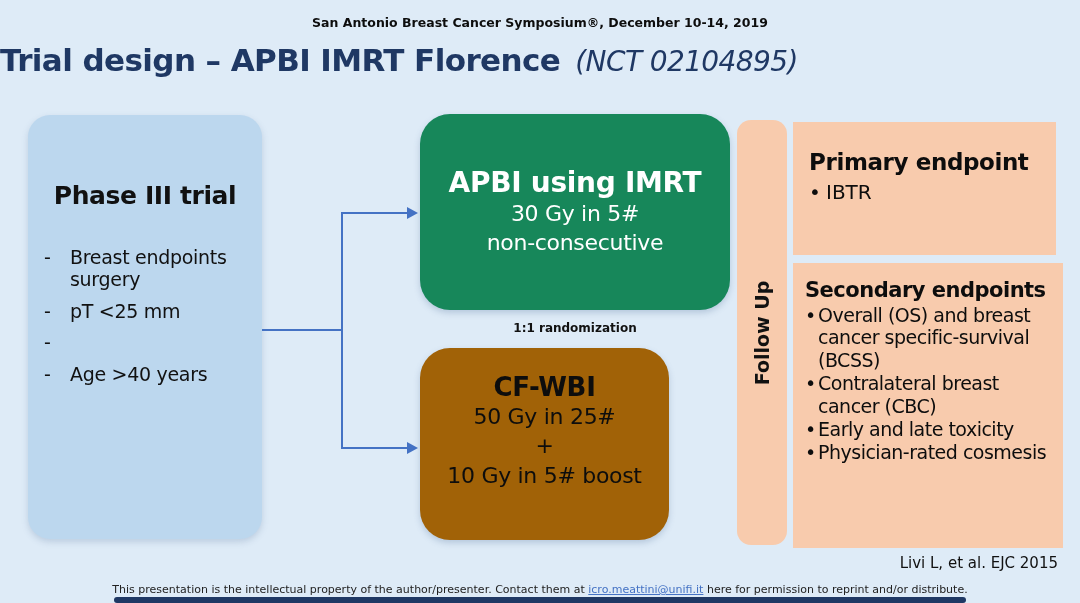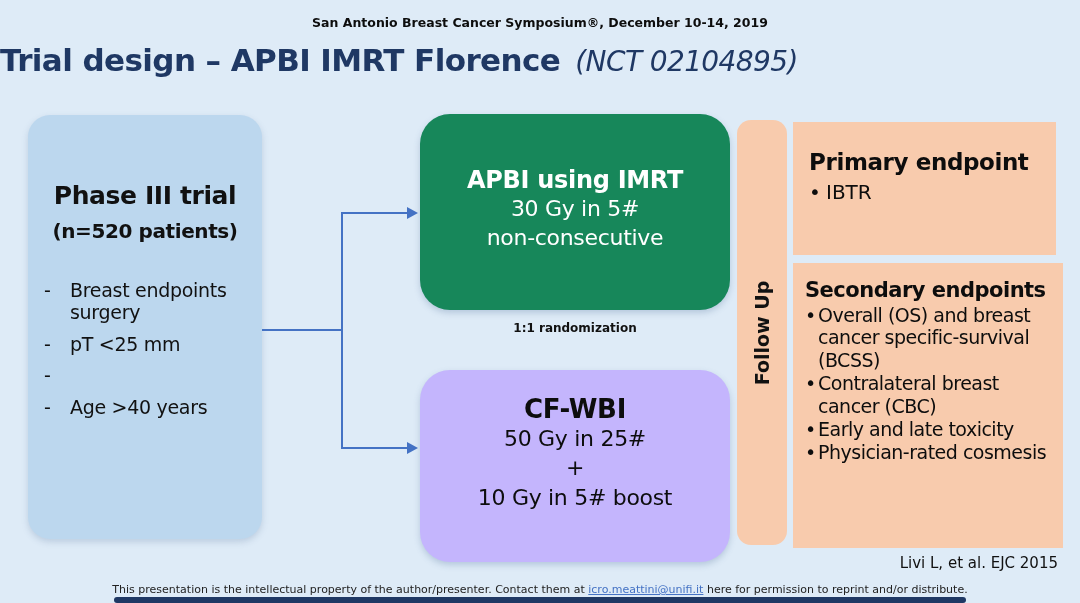--- a/index.html
+++ b/index.html
@@ -22,30 +22,30 @@
   .phase-subtitle { font-size:20px; font-weight:700; margin-top:9px; letter-spacing:-0.4px; }
   .phase-list { margin-top:36px; padding:0 6px 0 16px; }
   .phase-item { display:flex; font-size:19px; line-height:1.18; margin-bottom:9px; letter-spacing:-0.3px; }
   .phase-item .dash { width:26px; flex:none; }
 
   
   .apbi-box { position:absolute; left:420px; top:114px; width:310px; height:196px;
     background:#17875A; border-radius:30px; color:#fff; text-align:center;
     box-shadow:0 3px 6px rgba(90,120,160,0.3); }
   .apbi-inner { padding-top:52px; }
-  .apbi-title { font-size:24px; font-weight:700; letter-spacing:-0.3px; }
+  .apbi-title { font-size:28px; font-weight:700; letter-spacing:-0.3px; }
   .apbi-line { font-size:22px; line-height:1.32; letter-spacing:-0.3px; }
 
   .rand-label { position:absolute; left:420px; top:321px; width:310px; text-align:center;
     font-size:12px; font-weight:700; }
 
   
-  .cfwbi-box { position:absolute; left:420px; top:348px; width:310px; height:192px;
-    background:#c4b5fd; border-radius:30px; text-align:center; color:#0d0d0d;
-    box-shadow:0 3px 6px rgba(90,120,160,0.3);margin-top:22px; }
+  .cfwbi-box { position:absolute; left:420px; top:348px; width:249px; height:192px;
+    background:#a16207; border-radius:30px; text-align:center; color:#0d0d0d;
+    box-shadow:0 3px 6px rgba(90,120,160,0.3); }
   .cfwbi-inner { padding-top:24px; }
   .cfwbi-title { font-size:26px; font-weight:700; letter-spacing:-0.3px; }
   .cfwbi-line { font-size:22px; line-height:1.33; letter-spacing:-0.3px; }
 
   
   .followup-bar { position:absolute; left:737px; top:120px; width:50px; height:425px;
     background:#F8CBAD; border-radius:14px; }
   .followup-label { position:absolute; left:50%; top:50%;
     transform:translate(-50%,-50%) rotate(-90deg); transform-origin:center;
     font-size:19px; font-weight:700; white-space:nowrap; }
@@ -91,21 +91,20 @@
   <div class="header-line">San Antonio Breast Cancer Symposium®, December 10-14, 2019</div>
 
   <div class="title-row">
     <span class="title-main">Trial design – APBI IMRT Florence</span>
     <span class="title-nct">(NCT 02104895)</span>
   </div>
 
   <div class="phase-box">
     <div class="phase-head">
       <div class="phase-title">Phase III trial</div>
-      <div class="phase-subtitle">(n=520 patients)</div>
     </div>
     <div class="phase-list">
       <div class="phase-item">
         <span class="dash">-</span>
         <span>Breast endpoints surgery</span>
       </div>
       <div class="phase-item">
         <span class="dash">-</span>
         <span>pT &lt;25 mm</span>
       </div>

